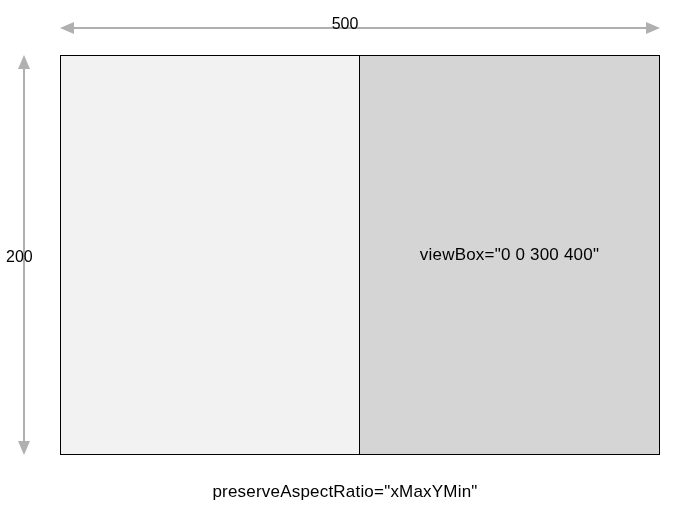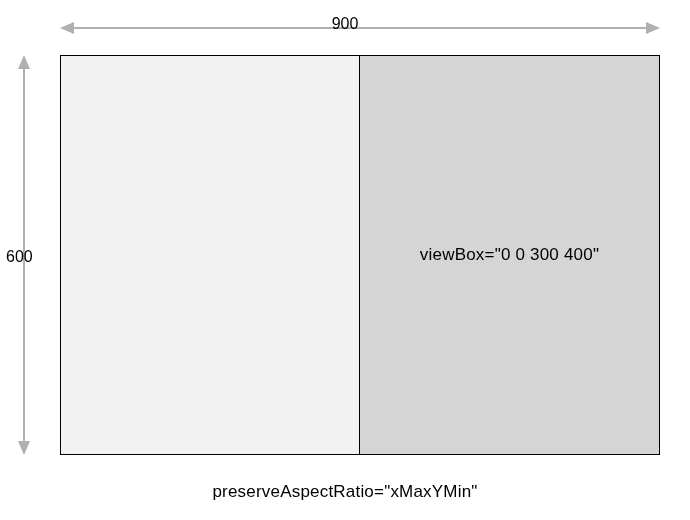--- a/index.html
+++ b/index.html
@@ -79,28 +79,28 @@
     }
   </style>
 </head>
 <body>
 
 <svg style="position:absolute;top:20px;left:60px;" width="600" height="16">
   <line class="dimension-arrow" x1="10" y1="8" x2="590" y2="8"></line>
   <polygon class="dimension-arrowhead" points="0,8 14,2 14,14"></polygon>
   <polygon class="dimension-arrowhead" points="600,8 586,2 586,14"></polygon>
 </svg>
-<div class="dimension-label-top">900</div>
+<div class="dimension-label-top">500</div>
 
 <svg style="position:absolute;top:55px;left:16px;" width="16" height="400">
   <line class="dimension-arrow" x1="8" y1="10" x2="8" y2="390"></line>
   <polygon class="dimension-arrowhead" points="8,0 2,14 14,14"></polygon>
   <polygon class="dimension-arrowhead" points="8,400 2,386 14,386"></polygon>
 </svg>
-<div class="dimension-label-left">600</div>
+<div class="dimension-label-left">200</div>
 
 <div class="viewport-box">
   <div class="viewbox-region">
     <span class="viewbox-label">viewBox="0 0 300 400"</span>
   </div>
 </div>
 
 <div class="preserve-label">preserveAspectRatio="xMaxYMin"</div>
 
 </body></html>

